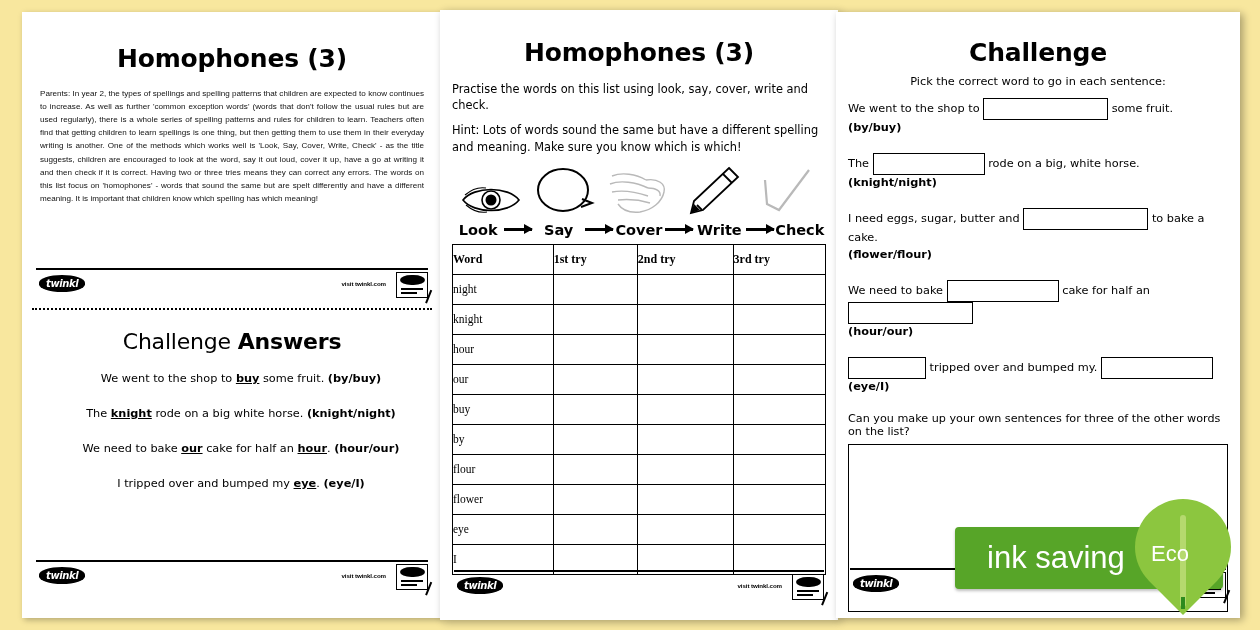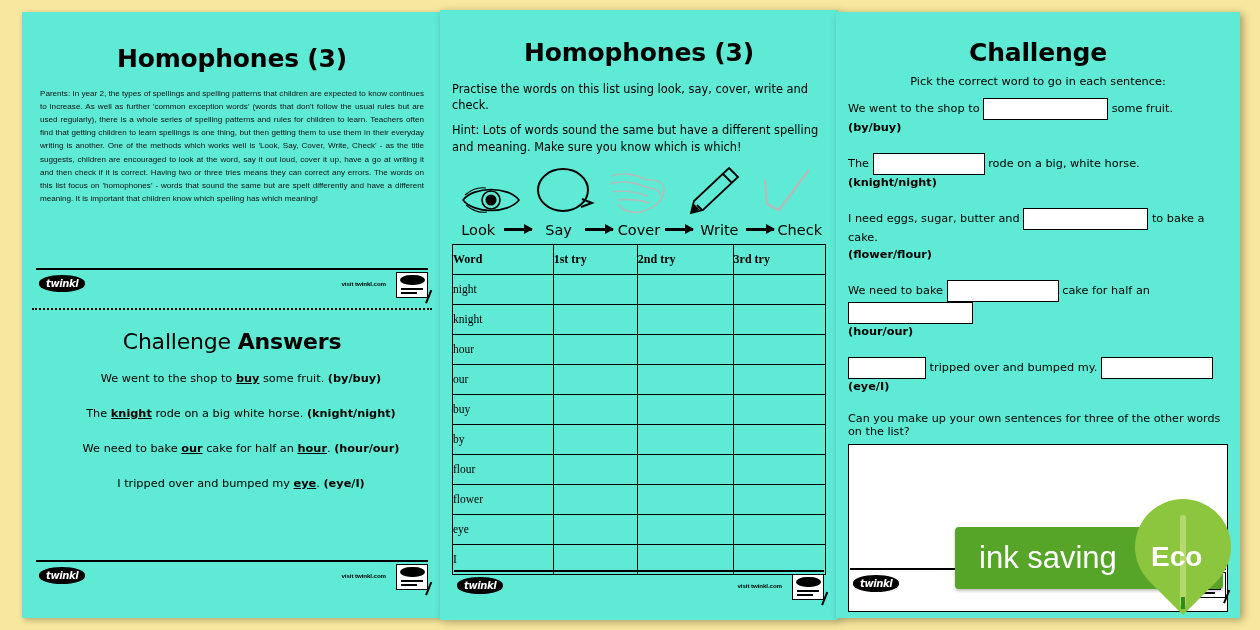--- a/index.html
+++ b/index.html
@@ -6,21 +6,21 @@
   html, body {
     width: 1260px; height: 630px;
     overflow: hidden;
     font-family: "Liberation Sans", sans-serif;
   }
   body { background: #f8e79e; position: relative; }
 
   
   .sheet {
     position: absolute;
-    background: #5eead4;
+    background: #ffffff;
     overflow: hidden;
   }
   #sheet-left {
     left: 22px; top: 12px; width: 420px; height: 606px;
     box-shadow: 2px 2px 6px rgba(0,0,0,0.28);
     z-index: 1;
   }
   #sheet-mid {
     left: 440px; top: 10px; width: 398px; height: 610px;
     box-shadow: 3px 2px 8px rgba(0,0,0,0.33);
@@ -127,21 +127,21 @@
   }
   .lscwc-icons {
     display: flex; justify-content: space-between;
     align-items: flex-end;
     padding: 2px 4px 0 4px; height: 56px;
   }
   .lscwc-icons > div { width: 70px; text-align: center; }
   .lscwc-labels {
     display: flex; align-items: center; justify-content: space-between;
     padding: 2px 0 4px 0;
-    font-weight: normal; font-size: 14.5px;
+    font-weight: bold; font-size: 14.5px;
     font-family: "DejaVu Sans", sans-serif;
   }
   .lscwc-labels .lbl { width: 56px; text-align: center; }
   .arrow {
     position: relative; width: 30px; height: 3px; background: #000;
   }
   .arrow::after {
     content: ""; position: absolute; right: -1px; top: -4px;
     border-left: 9px solid #000;
     border-top: 5.5px solid transparent;
@@ -202,21 +202,21 @@
     z-index: 10;
   }
   #eco-bar {
     position: absolute; left: 0; top: 0;
     width: 268px; height: 62px;
     background: #57a528;
     border-radius: 4px;
     box-shadow: 0 2px 3px rgba(0,0,0,0.25);
   }
   #eco-text {
-    position: absolute; left: 24px; top: 13px;
+    position: absolute; left: 32px; top: 13px;
     font-size: 31px; color: #ffffff;
     font-family: "Liberation Sans", sans-serif;
   }
   #eco-leaf {
     position: absolute; left: 176px; top: -42px;
     width: 104px; height: 124px;
   }
   #eco-leaf .drop {
     width: 96px; height: 96px;
     background: #8cc63f;
@@ -229,21 +229,21 @@
     width: 6px; height: 92px;
     background: #b5d96e;
     border-radius: 3px;
   }
   #eco-leaf .stem {
     position: absolute; left: 50px; top: 112px;
     width: 4px; height: 12px; background: #2e8b1e;
   }
   #eco-word {
     position: absolute; left: 196px; top: 14px;
-    font-size: 28px; font-weight: bold; color: #ffffff;
+    font-size: 22px; font-weight: normal; color: #ffffff;
     font-family: "Liberation Sans", sans-serif;
     z-index: 3;
   }
 </style>
 </head>
 <body>
 
 <div class="sheet" id="sheet-left">
   <div class="pad">
     <div class="h-title body-txt" id="left-title">Homophones (3)</div>

